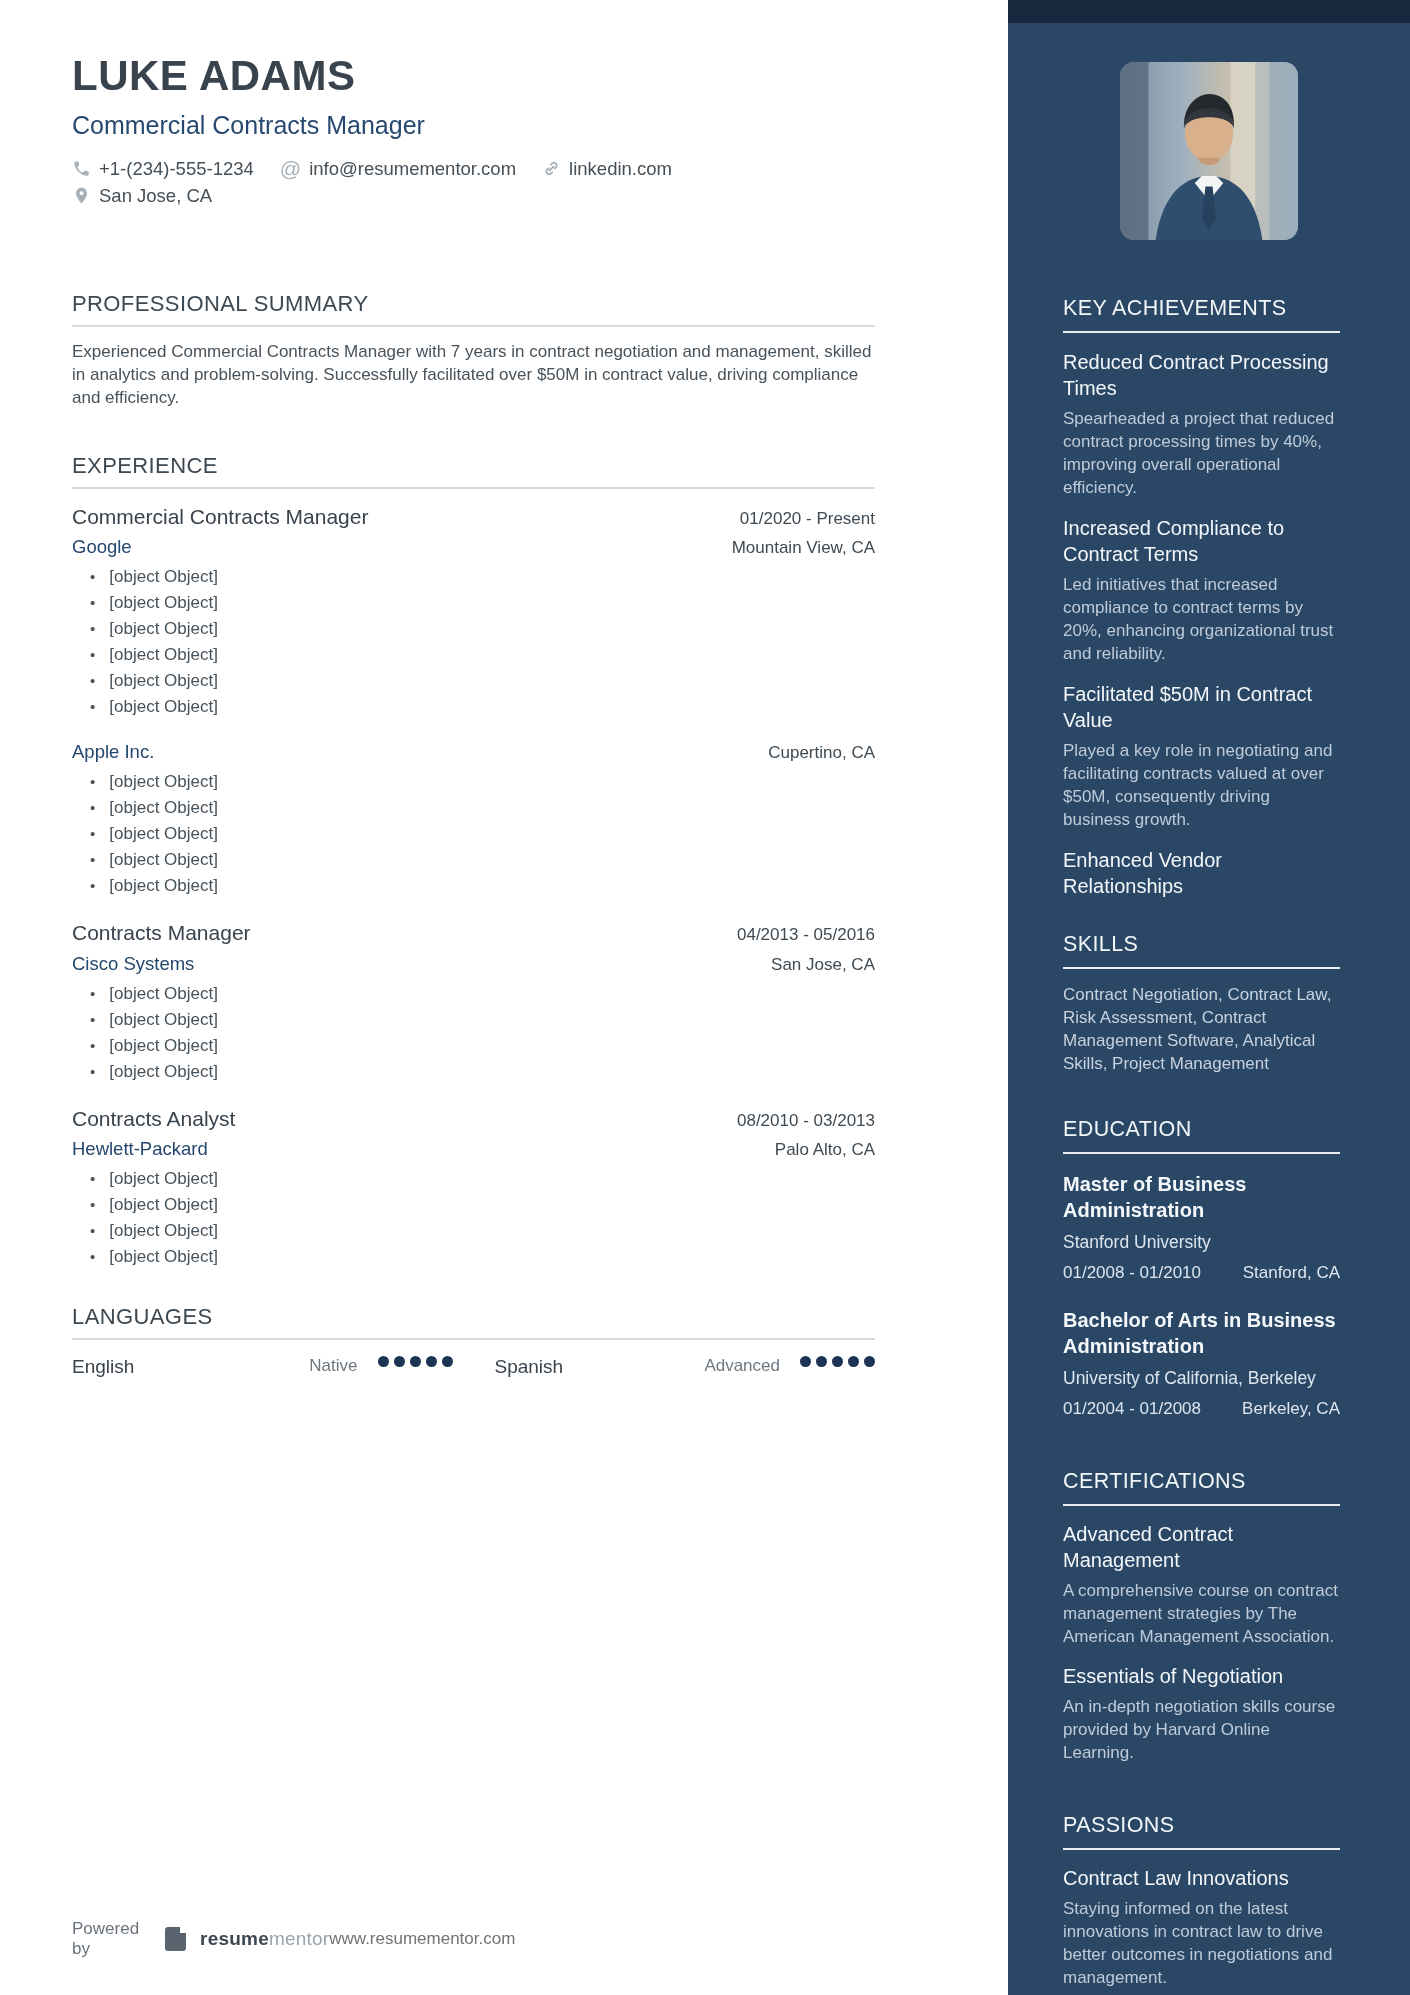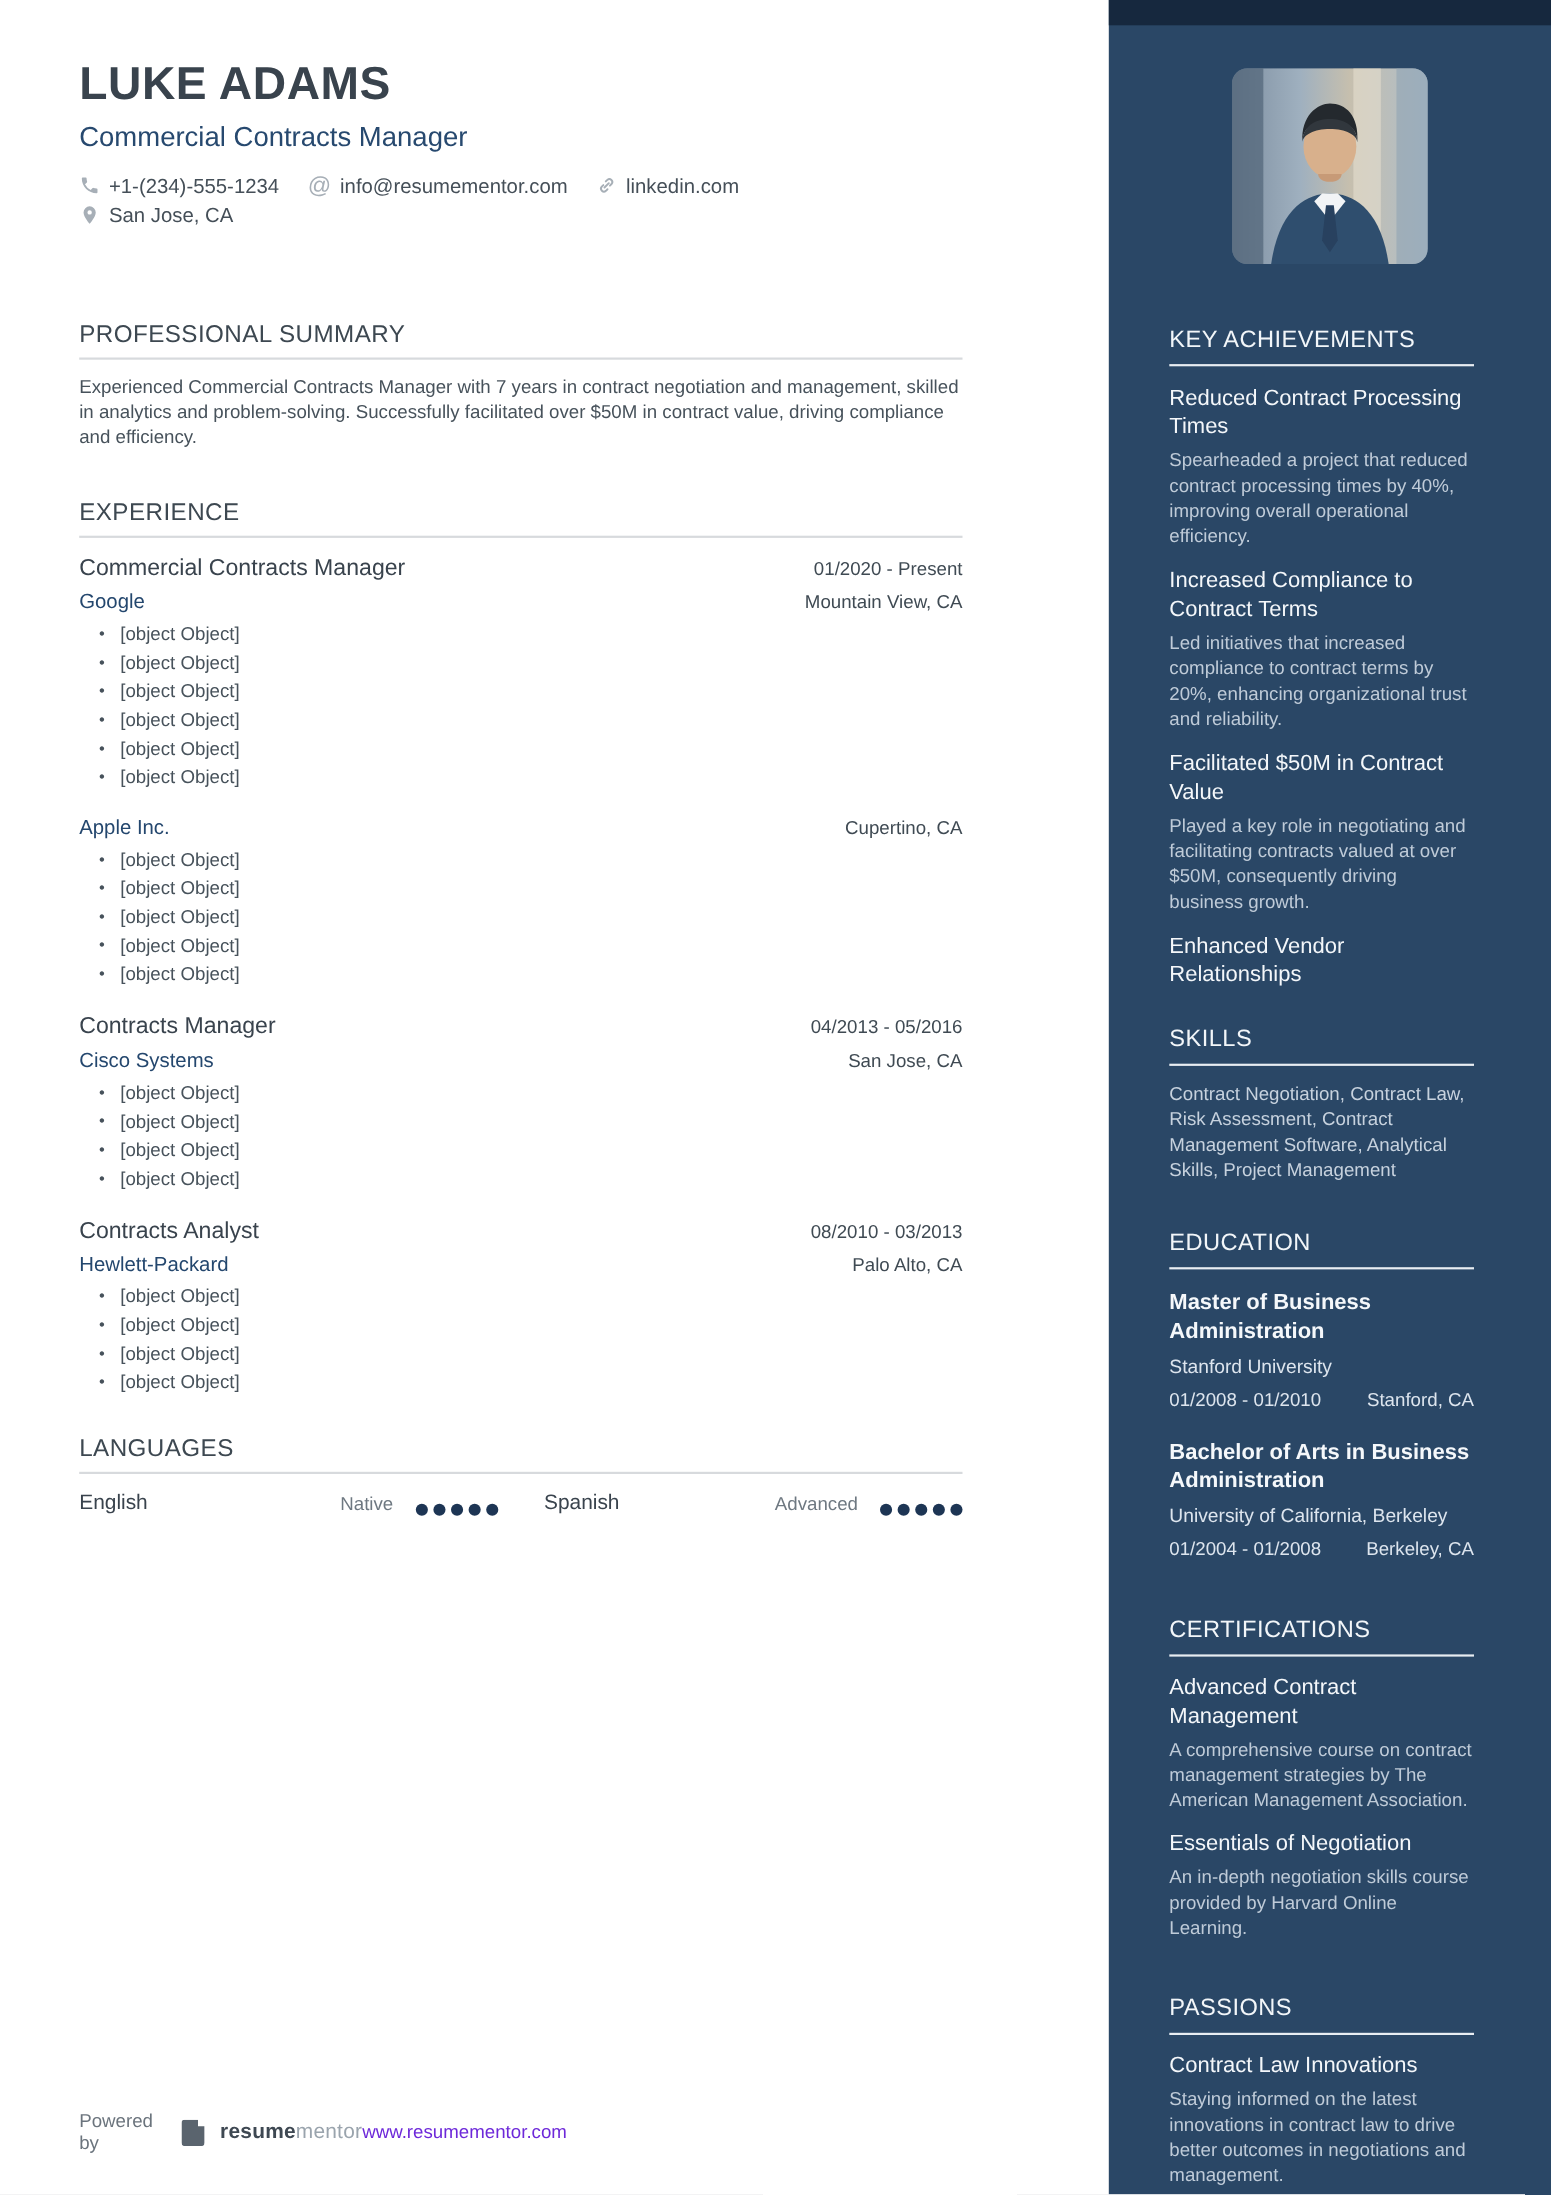--- a/index.html
+++ b/index.html
@@ -26,32 +26,32 @@
   .jtitle{margin:0;font-size:21px;font-weight:500;color:#39434d;line-height:1.2;}
   .jdates{font-size:17px;color:#3f4a53;}
   .jrow2{display:flex;justify-content:space-between;align-items:baseline;margin-top:7px;}
   .jcompany{font-size:18.5px;font-weight:500;color:#24476e;}
   .jloc{font-size:17px;color:#3f4a53;}
   ul.bullets{list-style:none;margin:7px 0 0 0;padding:0;}
   .bullet{display:flex;gap:14px;font-size:17px;line-height:23px;color:#47525b;margin:0 0 3px 18px;}
   .bmark{flex:0 0 auto;font-size:15px;line-height:23px;color:#47525b;}
   .lang-sec{margin-top:36px;}
   .langs{display:grid;grid-template-columns:1fr 1fr;column-gap:42px;margin-top:16px;}
-  .lang{display:flex;align-items:flex-end;}
+  .lang{display:flex;align-items:flex-start;}
   .lang-name{font-size:19px;font-weight:500;color:#39434d;flex:1;}
   .lang-level{font-size:17px;color:#6e7881;margin-right:20px;}
   .dots{display:flex;gap:5px;align-items:center;}
   .dot{width:11px;height:11px;border-radius:50%;background:#1d3554;}
   .footer{position:absolute;left:72px;right:535px;bottom:36px;display:flex;align-items:center;}
   .powered{font-size:17px;color:#6b747d;}
   .brand{display:flex;align-items:center;gap:14px;margin-left:26px;}
   .brand-word{font-size:19px;letter-spacing:.2px;}
   .brand-bold{font-weight:700;color:#3e4852;}
   .brand-light{font-weight:500;color:#9aa4ad;}
-  .footer-url{margin-left:auto;font-size:17px;color:#6d28d9;}
+  .footer-url{margin-left:auto;font-size:17px;color:#737373;}
   
   .sidebar{position:absolute;top:0;right:0;width:402px;height:100%;background:#2a4766;box-sizing:border-box;}
   .topband{height:23px;background:#16283e;}
   .photo-wrap{display:flex;justify-content:center;margin-top:39px;}
   .photo{width:178px;height:178px;border-radius:14px;display:block;}
   .side-content{padding:0 70px 0 55px;color:#c3cedb;}
   .side-sec{margin-top:0;}
   .side-h{margin:0;font-size:21.5px;font-weight:500;letter-spacing:.4px;color:#f2f6f9;line-height:1.16;}
   .side-rule{height:2px;background:#e8edf2;margin-top:10px;}
   .side-p{margin:0;font-size:17px;line-height:23px;color:#bfcbd8;}

